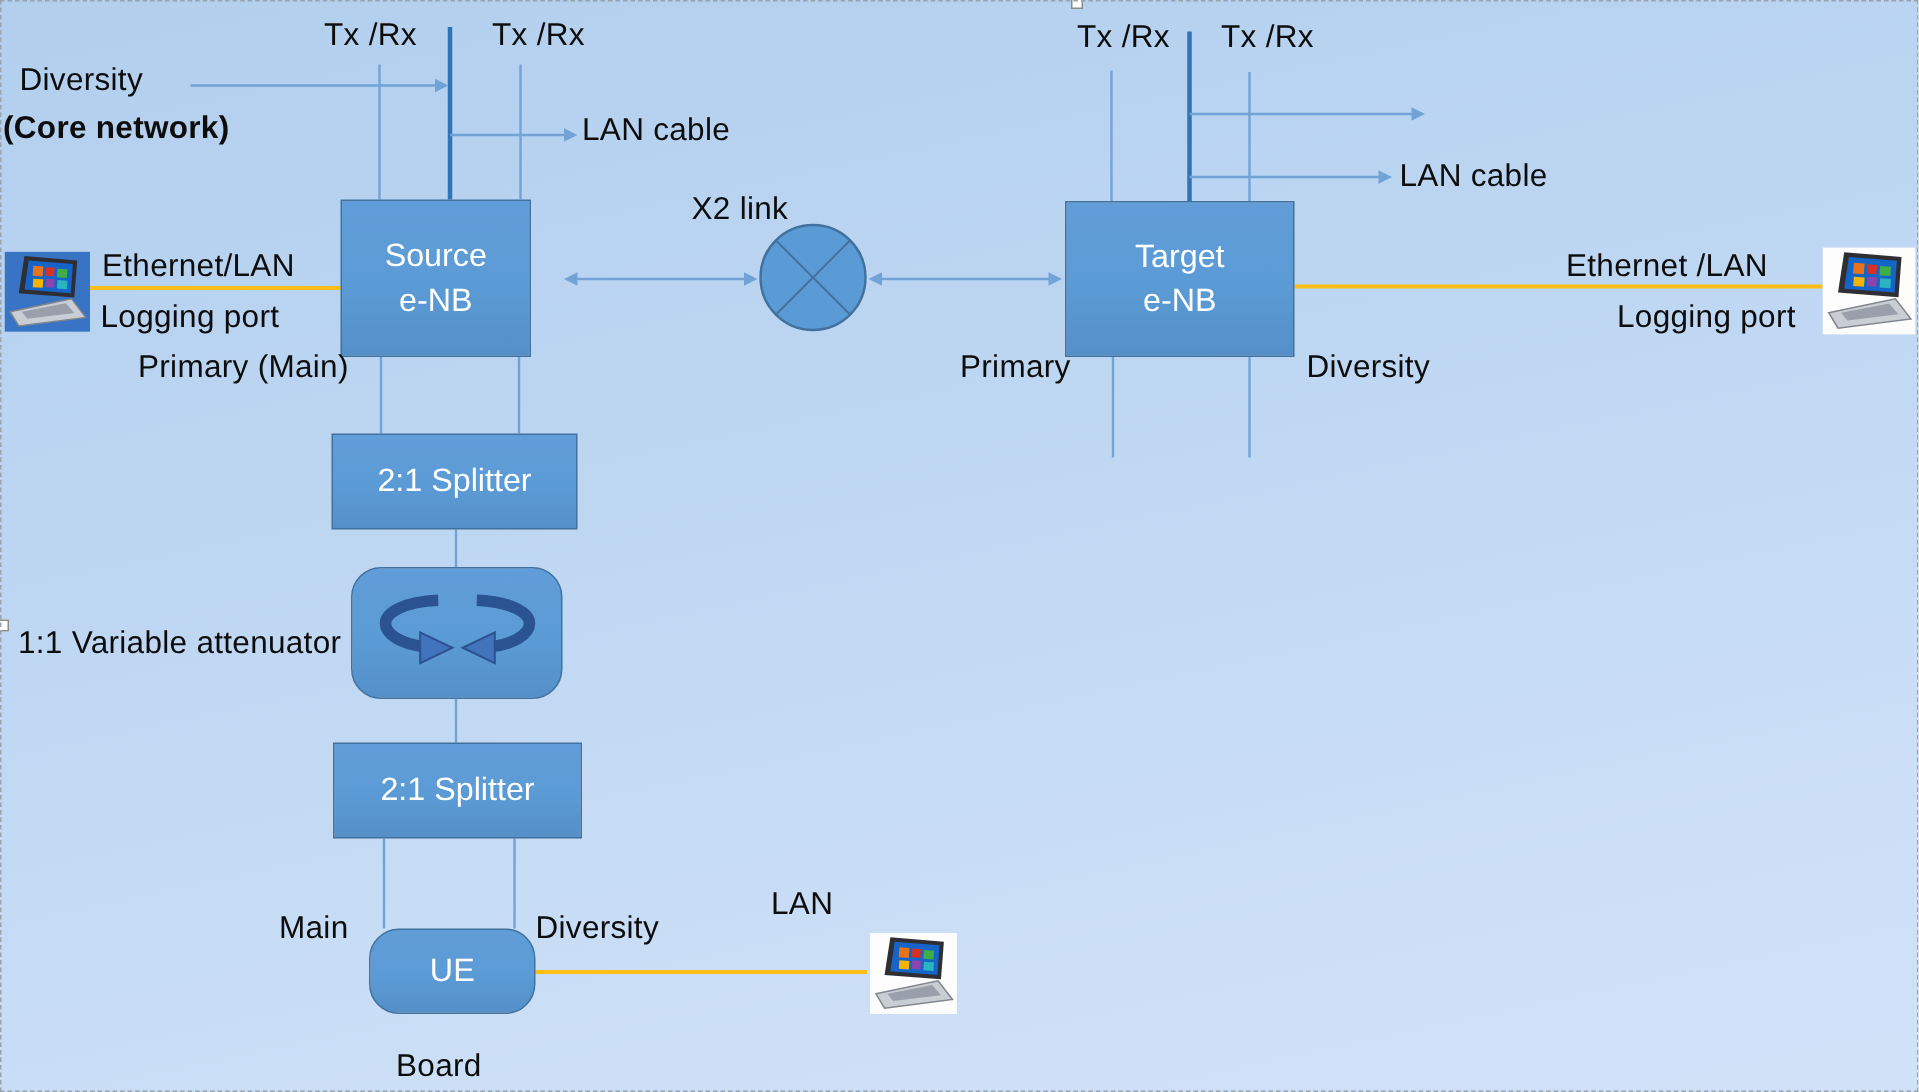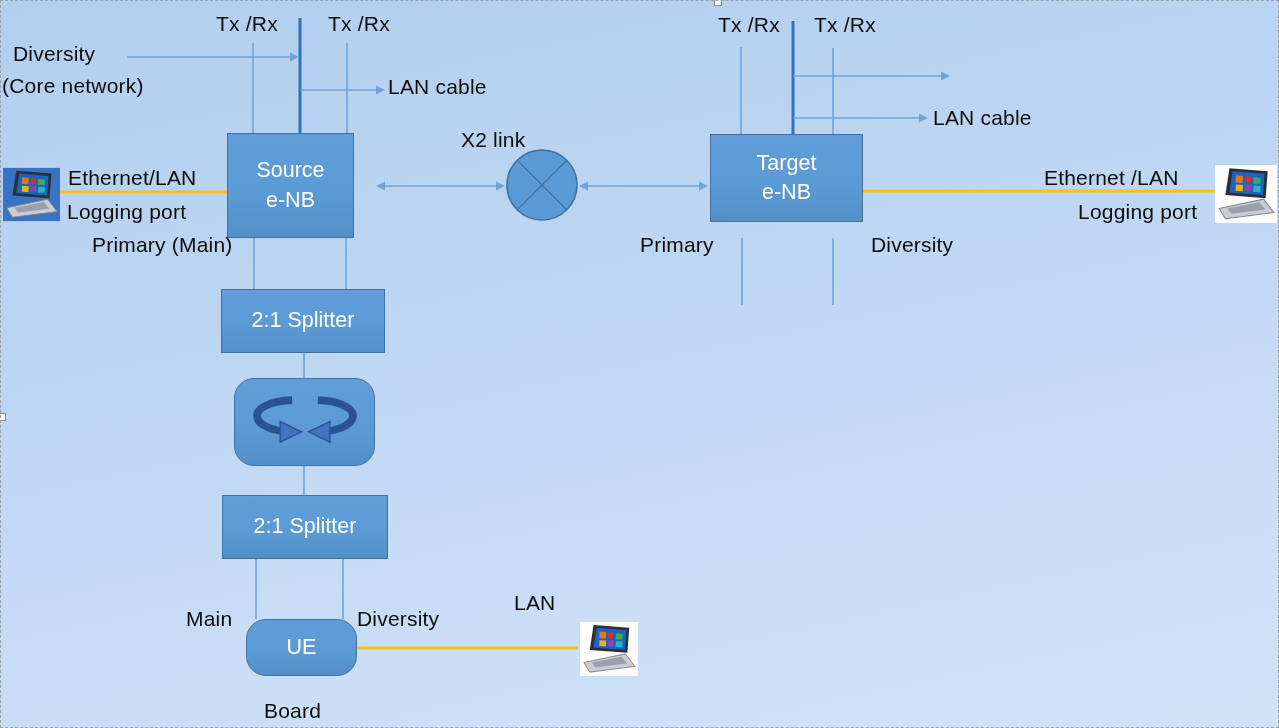--- a/index.html
+++ b/index.html
@@ -95,21 +95,21 @@
     <line x1="60" y1="192" x2="227" y2="192" stroke="#fdbf17" stroke-width="2.8"></line>
     <line x1="863" y1="191" x2="1215" y2="191" stroke="#fdbf17" stroke-width="2.8"></line>
     <line x1="357" y1="648" x2="578" y2="648" stroke="#fdbf17" stroke-width="2.8"></line>
   </svg>
 
   <div class="node" style="left:227px;top:133px;width:127px;height:105px;">
     <span>Source</span>
     <span>e-NB</span>
   </div>
 
-  <div class="node" style="left:710px;top:134px;width:153px;height:88px;">
+  <div class="node" style="left:710px;top:134px;width:153px;height:104px;">
     <span>Target</span>
     <span>e-NB</span>
   </div>
 
   <div class="node" style="left:221px;top:289px;width:164px;height:64px;">
     <span>2:1 Splitter</span>
   </div>
 
   <div class="node rounded" style="left:234px;top:378px;width:141px;height:88px;">
     <svg width="120" height="66" viewBox="0 0 140 77">
@@ -166,33 +166,34 @@
     <rect x="20" y="19" width="7" height="6" fill="#f4b400" transform="rotate(4 23 22)"></rect>
     <rect x="29" y="19" width="6" height="6" fill="#8e44ad" transform="rotate(4 32 22)"></rect>
     <rect x="37" y="20" width="7" height="6" fill="#2bb3c0" transform="rotate(4 40 23)"></rect>
     <polygon points="4,42 47,33 57,46 10,52" fill="#c9cdd4" stroke="#80858e" stroke-width="1"></polygon>
     <polygon points="12,42 43,36 49,43 16,47" fill="#9aa0ab"></polygon>
   </svg>
 
   <div class="lbl" style="left:216px;top:12px;">Tx /Rx</div>
   <div class="lbl" style="left:328px;top:12px;">Tx /Rx</div>
   <div class="lbl" style="left:13px;top:42px;">Diversity</div>
-  <div class="lbl" style="left:2px;top:74px;">(Core network)</div>
+  <div class="lbl" style="left:2px;top:74px;font-weight:bold;">(Core network)</div>
   <div class="lbl" style="left:388px;top:75px;">LAN cable</div>
   <div class="lbl" style="left:451px;top:128px;margin-left:10px;">X2 link</div>
   <div class="lbl" style="left:68px;top:166px;">Ethernet/LAN</div>
   <div class="lbl" style="left:67px;top:200px;">Logging port</div>
   <div class="lbl" style="left:92px;top:233px;">Primary (Main)</div>
   <div class="lbl" style="left:718px;top:13px;">Tx /Rx</div>
   <div class="lbl" style="left:814px;top:13px;">Tx /Rx</div>
   <div class="lbl" style="left:933px;top:106px;">LAN cable</div>
   <div class="lbl" style="left:1044px;top:166px;">Ethernet /LAN</div>
   <div class="lbl" style="left:1078px;top:200px;">Logging port</div>
   <div class="lbl" style="left:640px;top:233px;">Primary</div>
   <div class="lbl" style="left:871px;top:233px;">Diversity</div>
+  <div class="lbl" style="left:12px;top:417px;">1:1 Variable attenuator</div>
   <div class="lbl" style="left:186px;top:607px;">Main</div>
   <div class="lbl" style="left:357px;top:607px;">Diversity</div>
   <div class="lbl" style="left:514px;top:591px;">LAN</div>
   <div class="lbl" style="left:264px;top:699px;">Board</div>
 
   <div class="handle" style="left:-2px;top:413px;"></div>
   <div class="handle" style="left:714px;top:-2px;"></div>
   <div class="frame"></div>
 
 </div>

